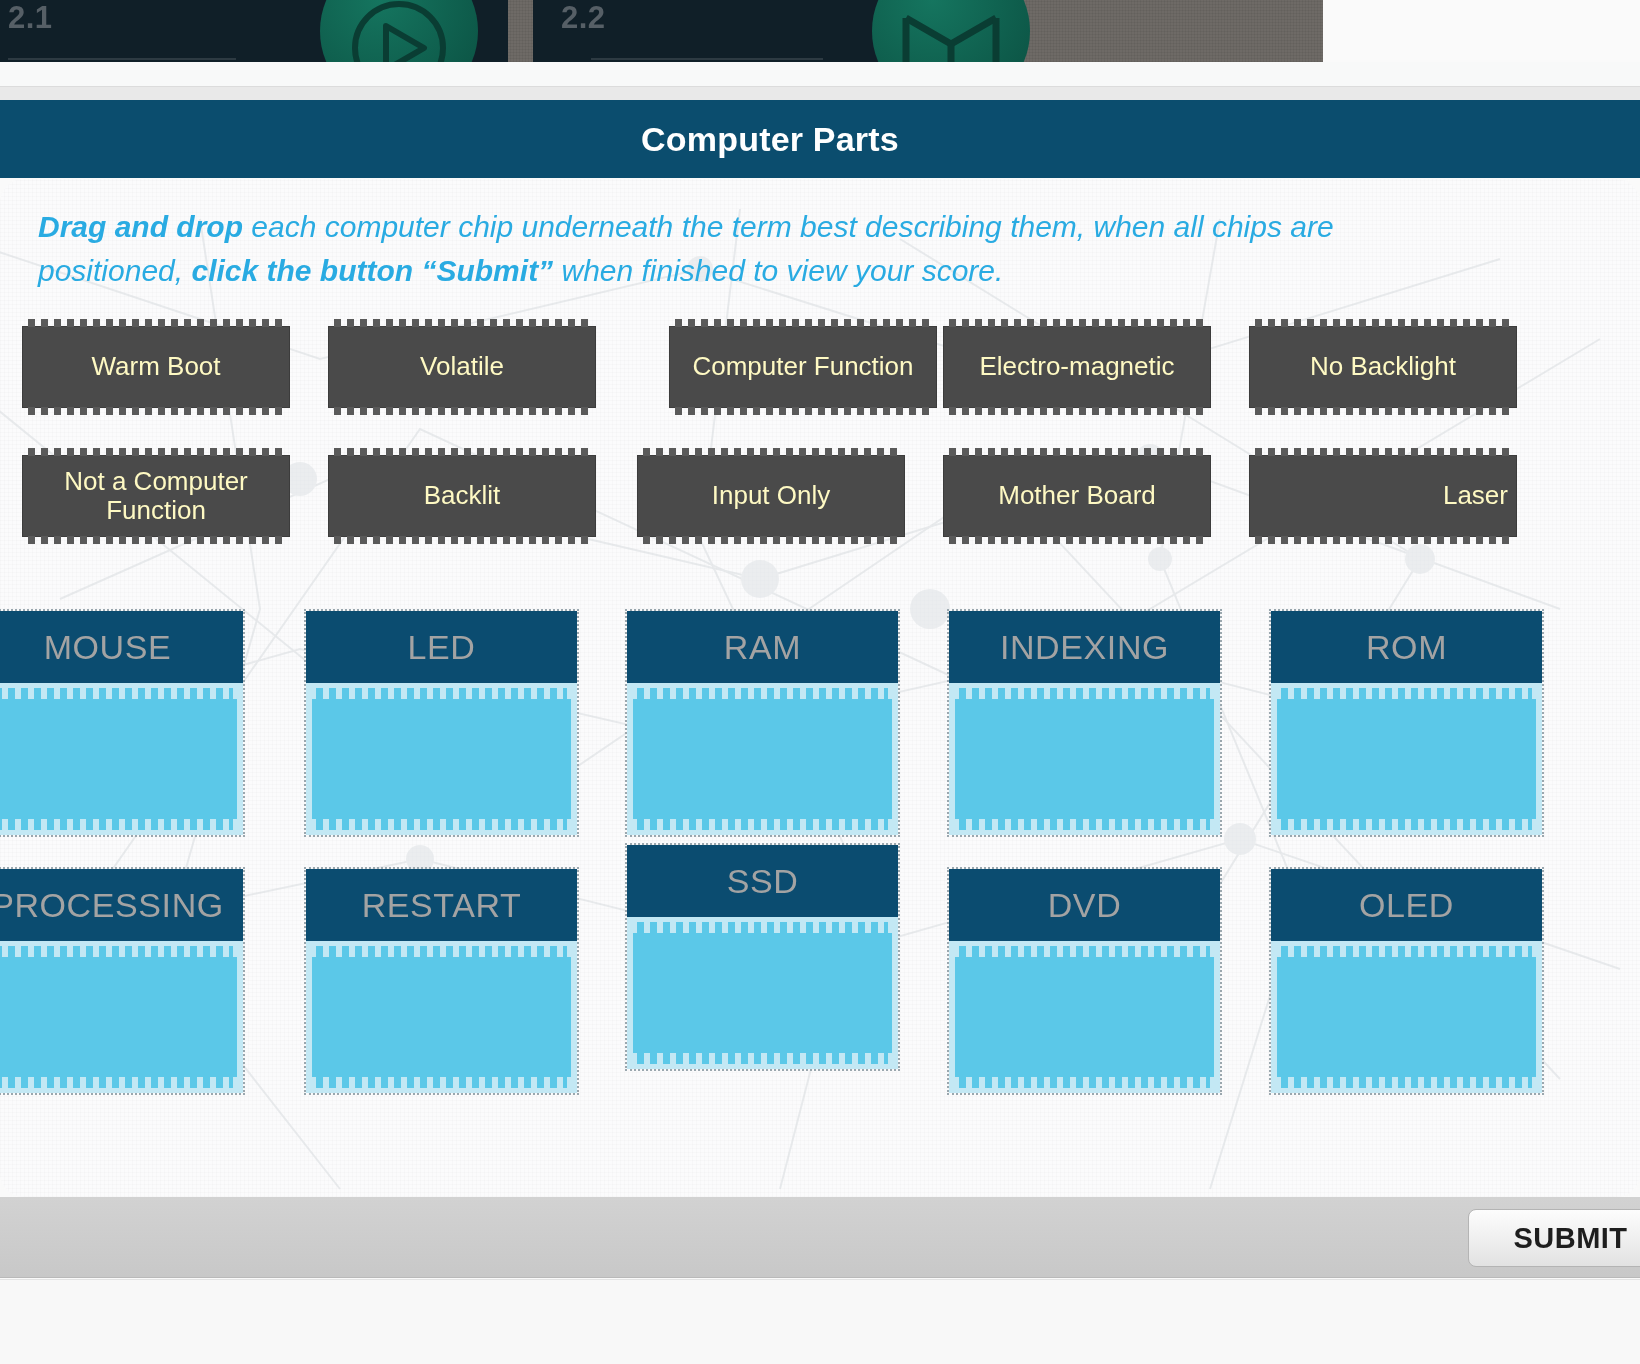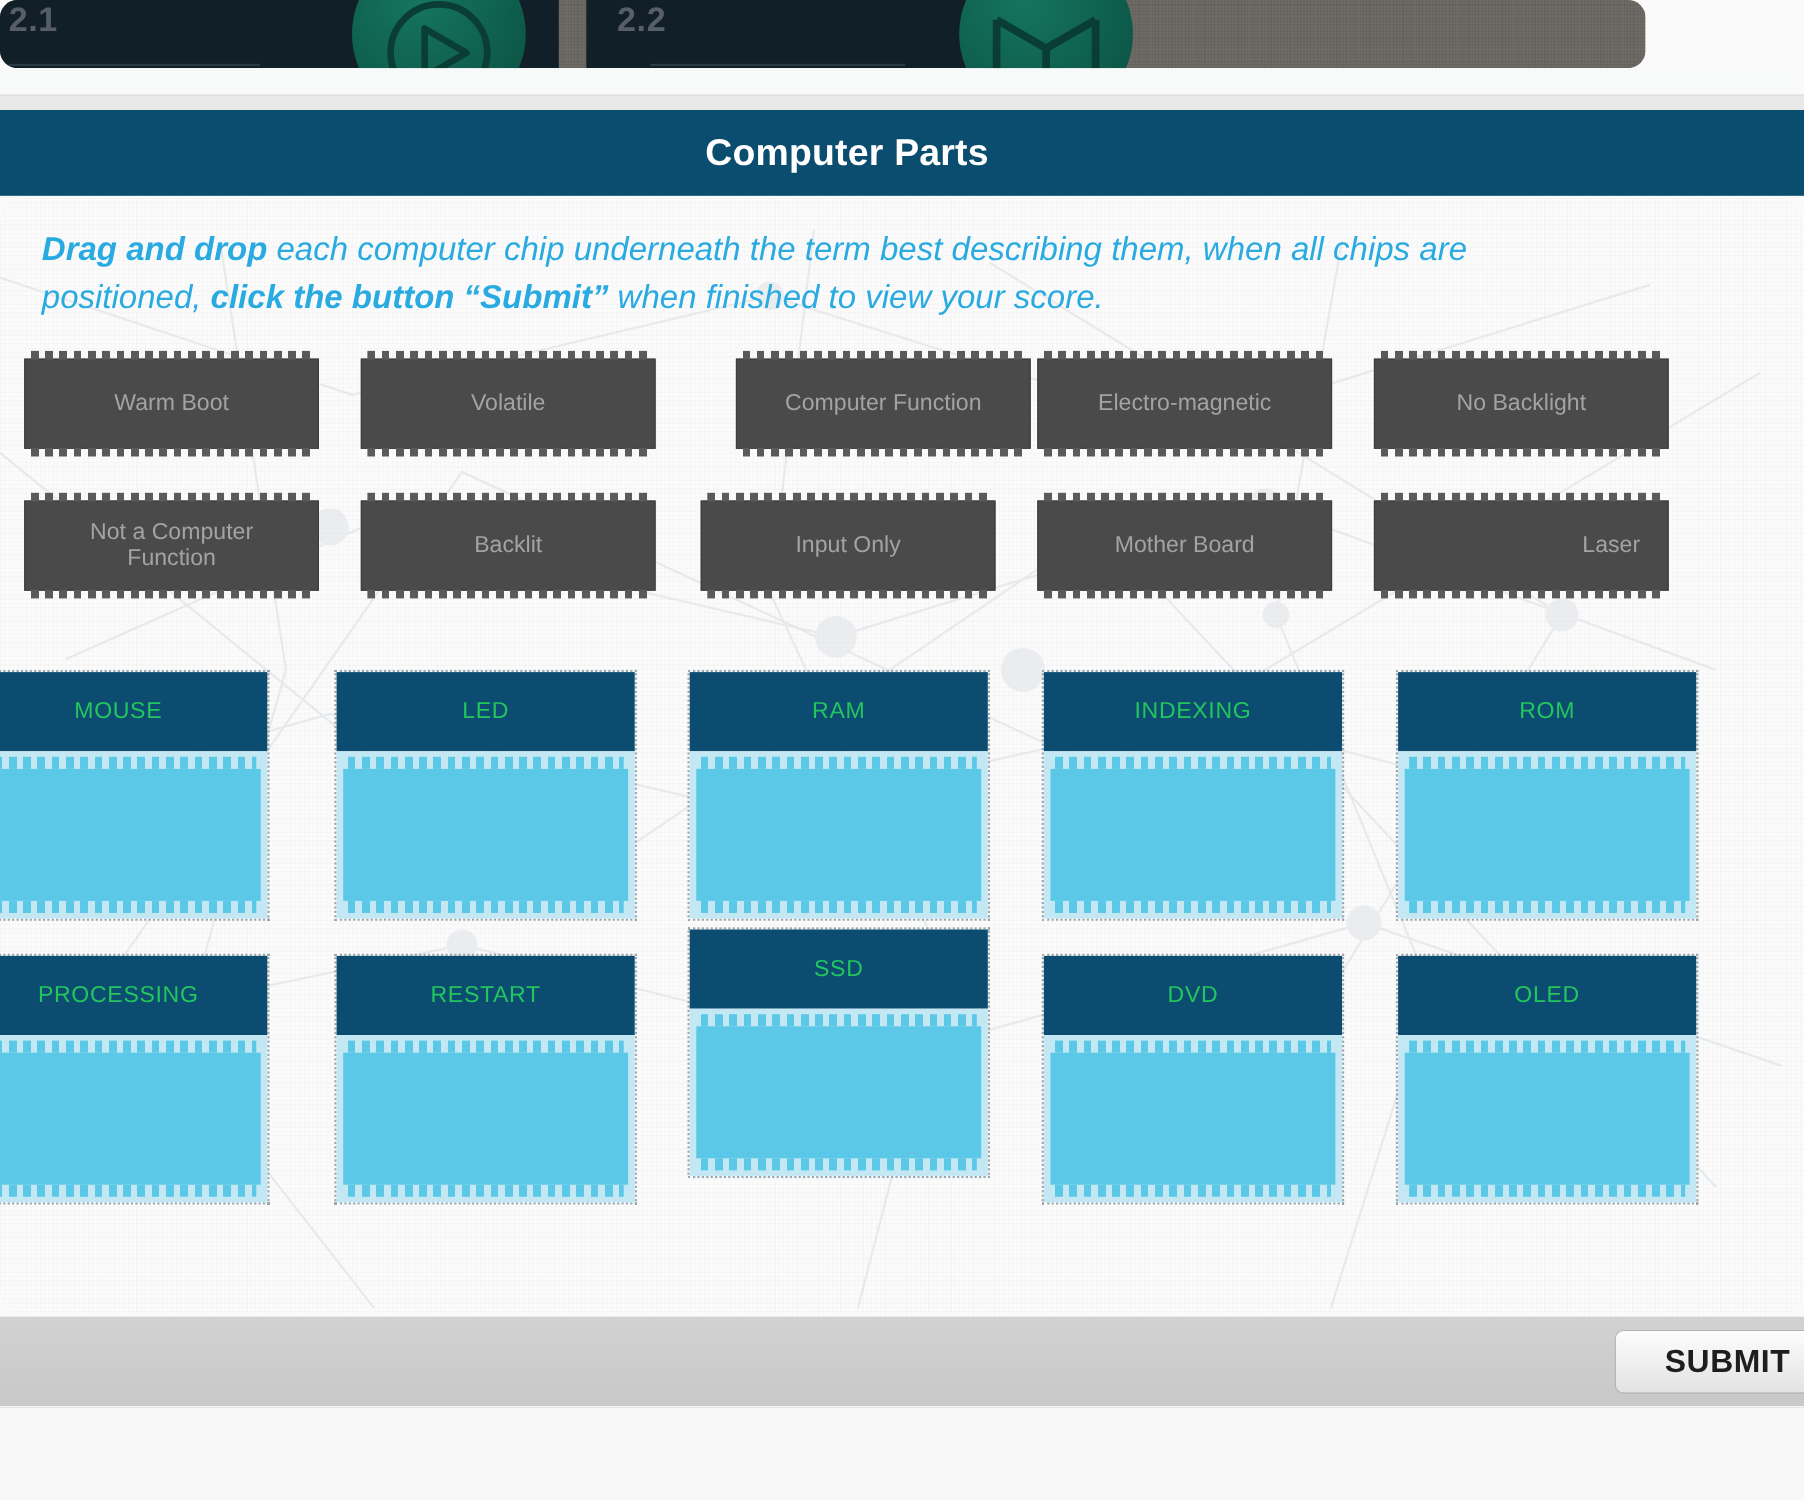--- a/index.html
+++ b/index.html
@@ -5,27 +5,26 @@
   * { box-sizing: border-box; margin:0; padding:0; }
   html,body { width:1640px; height:1364px; overflow:hidden; }
   body {
     font-family: "Liberation Sans", sans-serif;
     background:#fafafa;
     position:relative;
   }
 
   
   .topstrip{
-    position:absolute; left:0; top:0; width:1496px; height:62px;
+    position:absolute; left:0; top:0; width:1323px; height:62px;
     background:#6e6a66;
     background-image:
       repeating-linear-gradient(0deg, rgba(0,0,0,.05) 0 1px, transparent 1px 3px),
       repeating-linear-gradient(90deg, rgba(0,0,0,.05) 0 1px, transparent 1px 3px);
     overflow:hidden;
-    border-radius:16px;
   }
   .lesson-card{
     position:absolute; top:-118px; height:180px;
     background:#101f28; overflow:hidden;
   }
   .lesson-card.c1{ left:0px;   width:508px; }
   .lesson-card.c2{ left:533px; width:490px; }
   .lesson-num{
     position:absolute; left:8px; top:118px;
     color:#565f66; font-size:31px; font-weight:700; letter-spacing:.5px;
@@ -79,40 +78,40 @@
     position:absolute; left:38px; top:26px; width:1440px;
     color:#29abe2; font-size:30px; line-height:1.45; font-style:italic;
   }
   .instructions b{ font-weight:700; font-style:italic; }
 
   
   .chip{
     position:absolute; width:268px; height:82px;
     background:#4a4a4a; border:1px solid #3c3c3c;
     display:flex; align-items:center; justify-content:center; text-align:center;
-    color:#a3a3a3; font-size:21px; line-height:1.12; padding:0 25px;
+    color:#fef9c3; font-size:26px; line-height:1.12; padding:0 8px;
     cursor:move;
   }
   .chip .pins{
     position:absolute; left:5px; width:258px; height:8px;
     background-image:repeating-linear-gradient(90deg,#5a5a5a 0 7px, transparent 7px 13px);
   }
   .chip .pins.top{ top:-8px; }
   .chip .pins.bot{ bottom:-8px; }
 
   
   .dz{
     position:absolute; width:275px; height:228px;
     border:2px dotted #9aa7ae; background:transparent;
   }
   .dz-head{
     position:absolute; left:0; top:0; width:100%; height:72px;
     background:#0b4c70; display:flex; align-items:center; justify-content:center;
   }
-  .dz-head span{ color:#22c55e; font-size:21px; letter-spacing:.6px; }
+  .dz-head span{ color:#a3a3a3; font-size:34px; letter-spacing:.6px; }
   .dz-slot{
     position:absolute; left:0; top:72px; width:100%; bottom:0;
     background:#c3e8f4;
   }
   .dz-body{
     position:absolute; left:6px; right:6px; top:16px; bottom:16px;
     background:#5bc8e8;
   }
   .dz-body .pins{
     position:absolute; left:4px; right:4px; height:11px;

